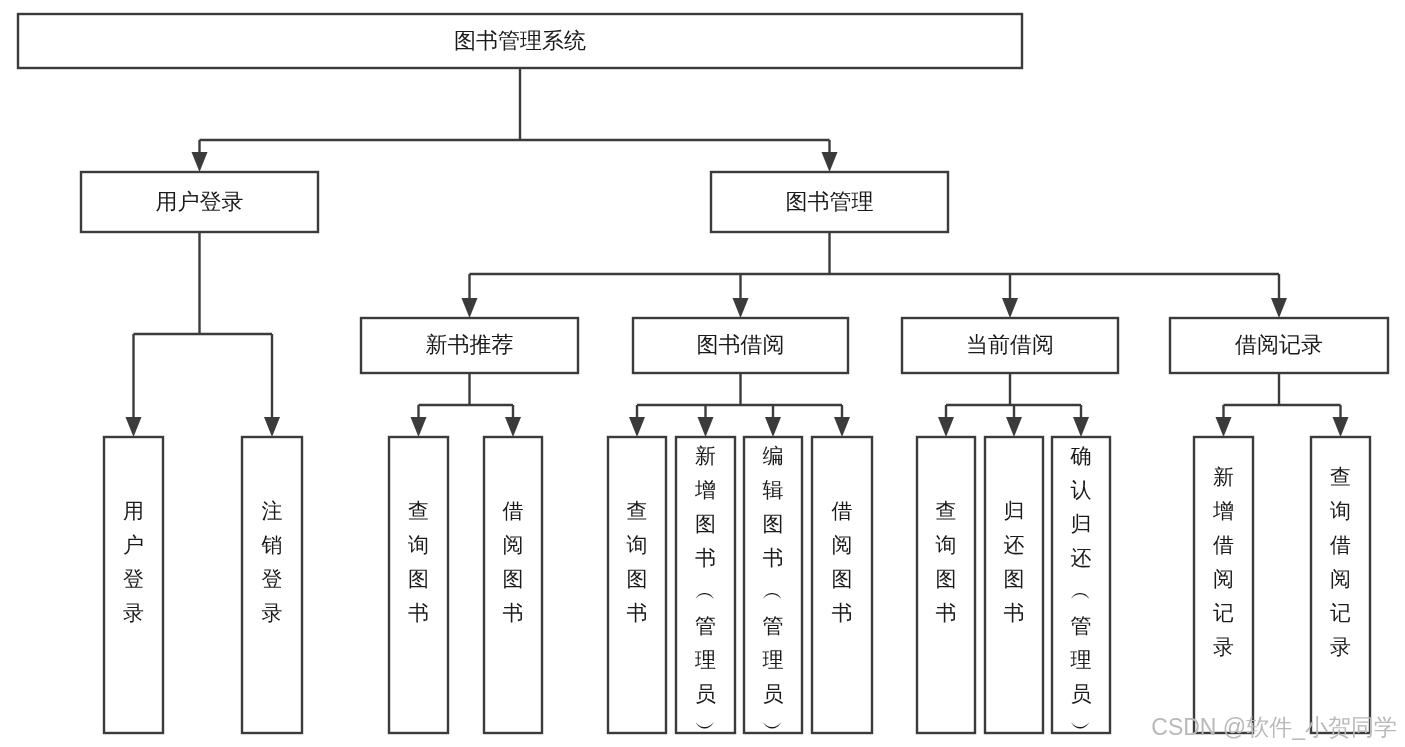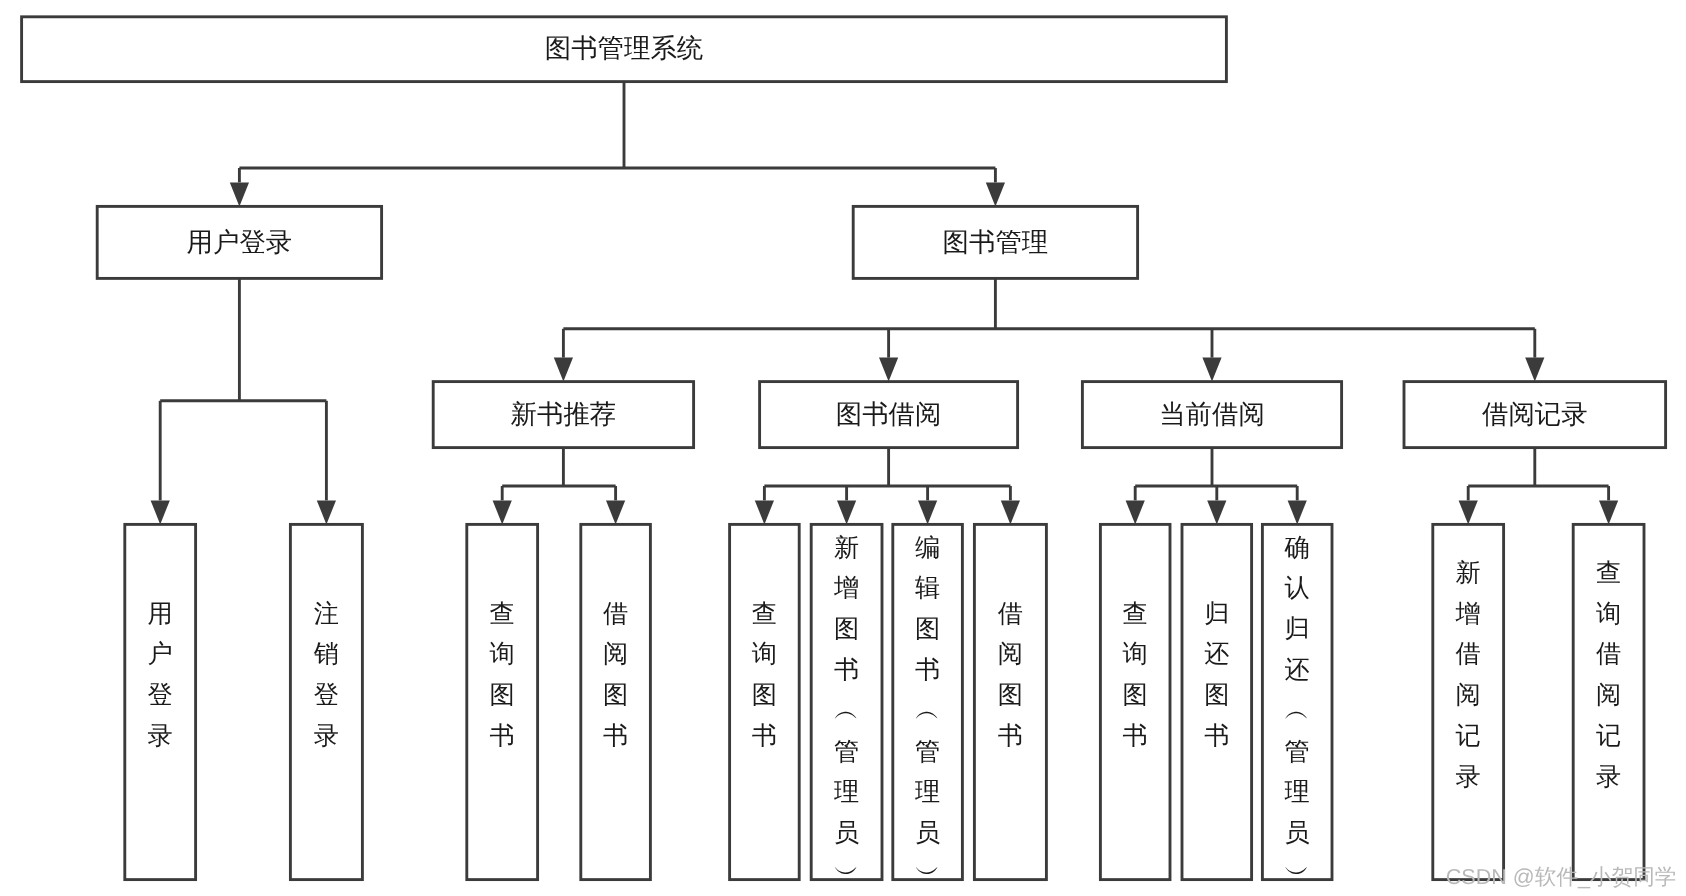--- a/index.html
+++ b/index.html
@@ -52,21 +52,21 @@
   }
   .arrow-head {
     fill: #3b3b3b;
     stroke: none;
   }
   .watermark {
     position: absolute;
     right: 8px;
     bottom: 4px;
     color: #b9b9b9;
-    font-size: 18px;
+    font-size: 23px;
     font-family: "Liberation Sans", "DejaVu Sans", sans-serif;
     white-space: nowrap;
     user-select: none;
     pointer-events: none;
   }
 </style>
 </head>
 <body>
 
 <div id="diagram-root">

